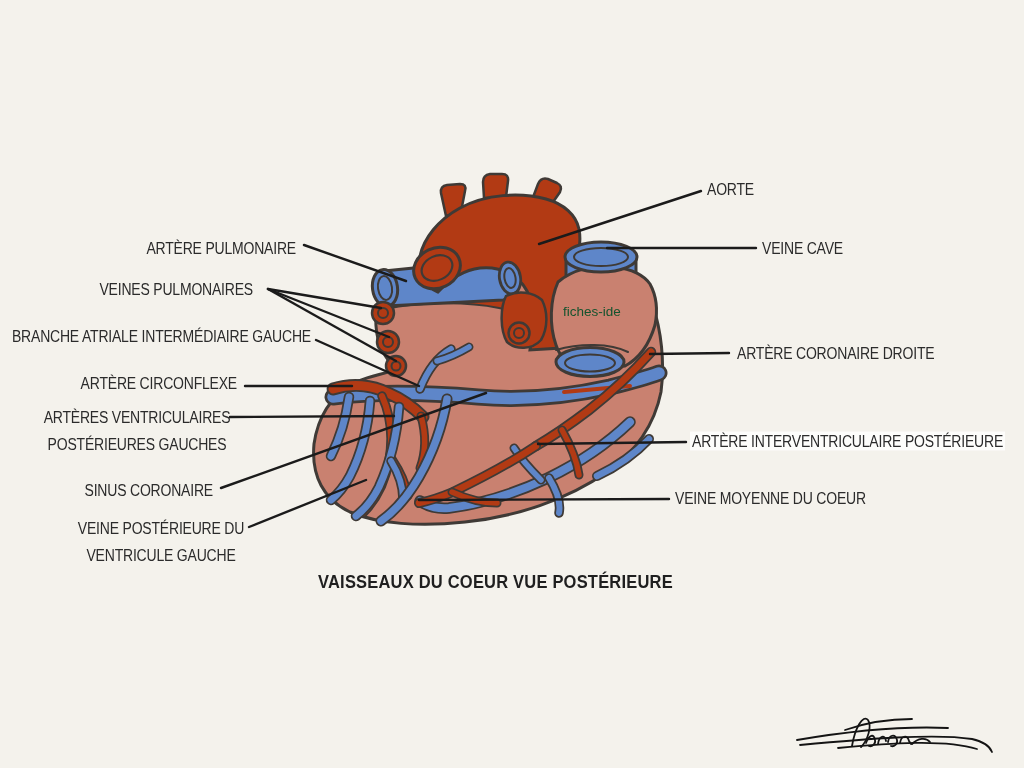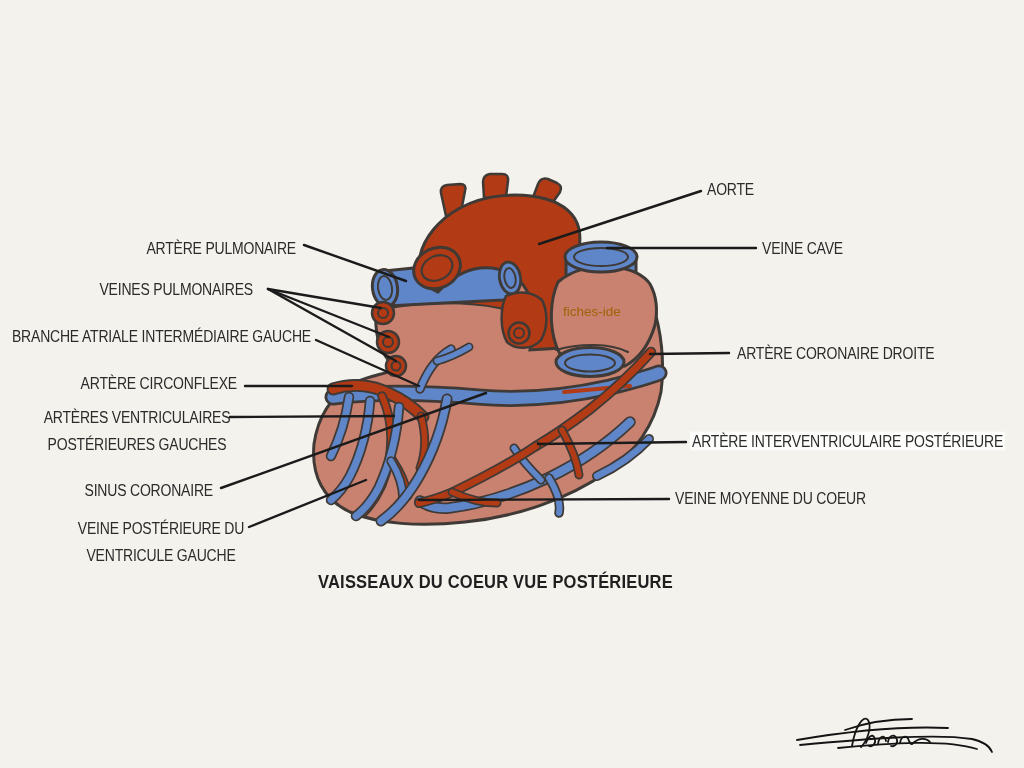--- a/index.html
+++ b/index.html
@@ -30,21 +30,21 @@
     text-align:center;
     color:#1f1f1f;
     font-size:16.5px;font-weight:700;
     letter-spacing:0.2px;
     transform:scaleY(1.15);
     white-space:nowrap;
   }
   #watermark{
     position:absolute;
     left:563px;top:304px;
-    color:#a16207;
+    color:#14532d;
     font-size:13.5px;
   }
   .o{stroke:#3f3a36;fill:none;stroke-linecap:round;stroke-linejoin:round;}
   .r{stroke:#b23a14;fill:none;stroke-linecap:round;stroke-linejoin:round;}
   .b{stroke:#5e86c9;fill:none;stroke-linecap:round;stroke-linejoin:round;}
   .leader{stroke:#1b1b1b;stroke-width:2.4;stroke-linecap:round;}
   .sig{stroke:#141414;stroke-width:1.8;fill:none;stroke-linecap:round;}
 </style>
 </head>
 <body>

